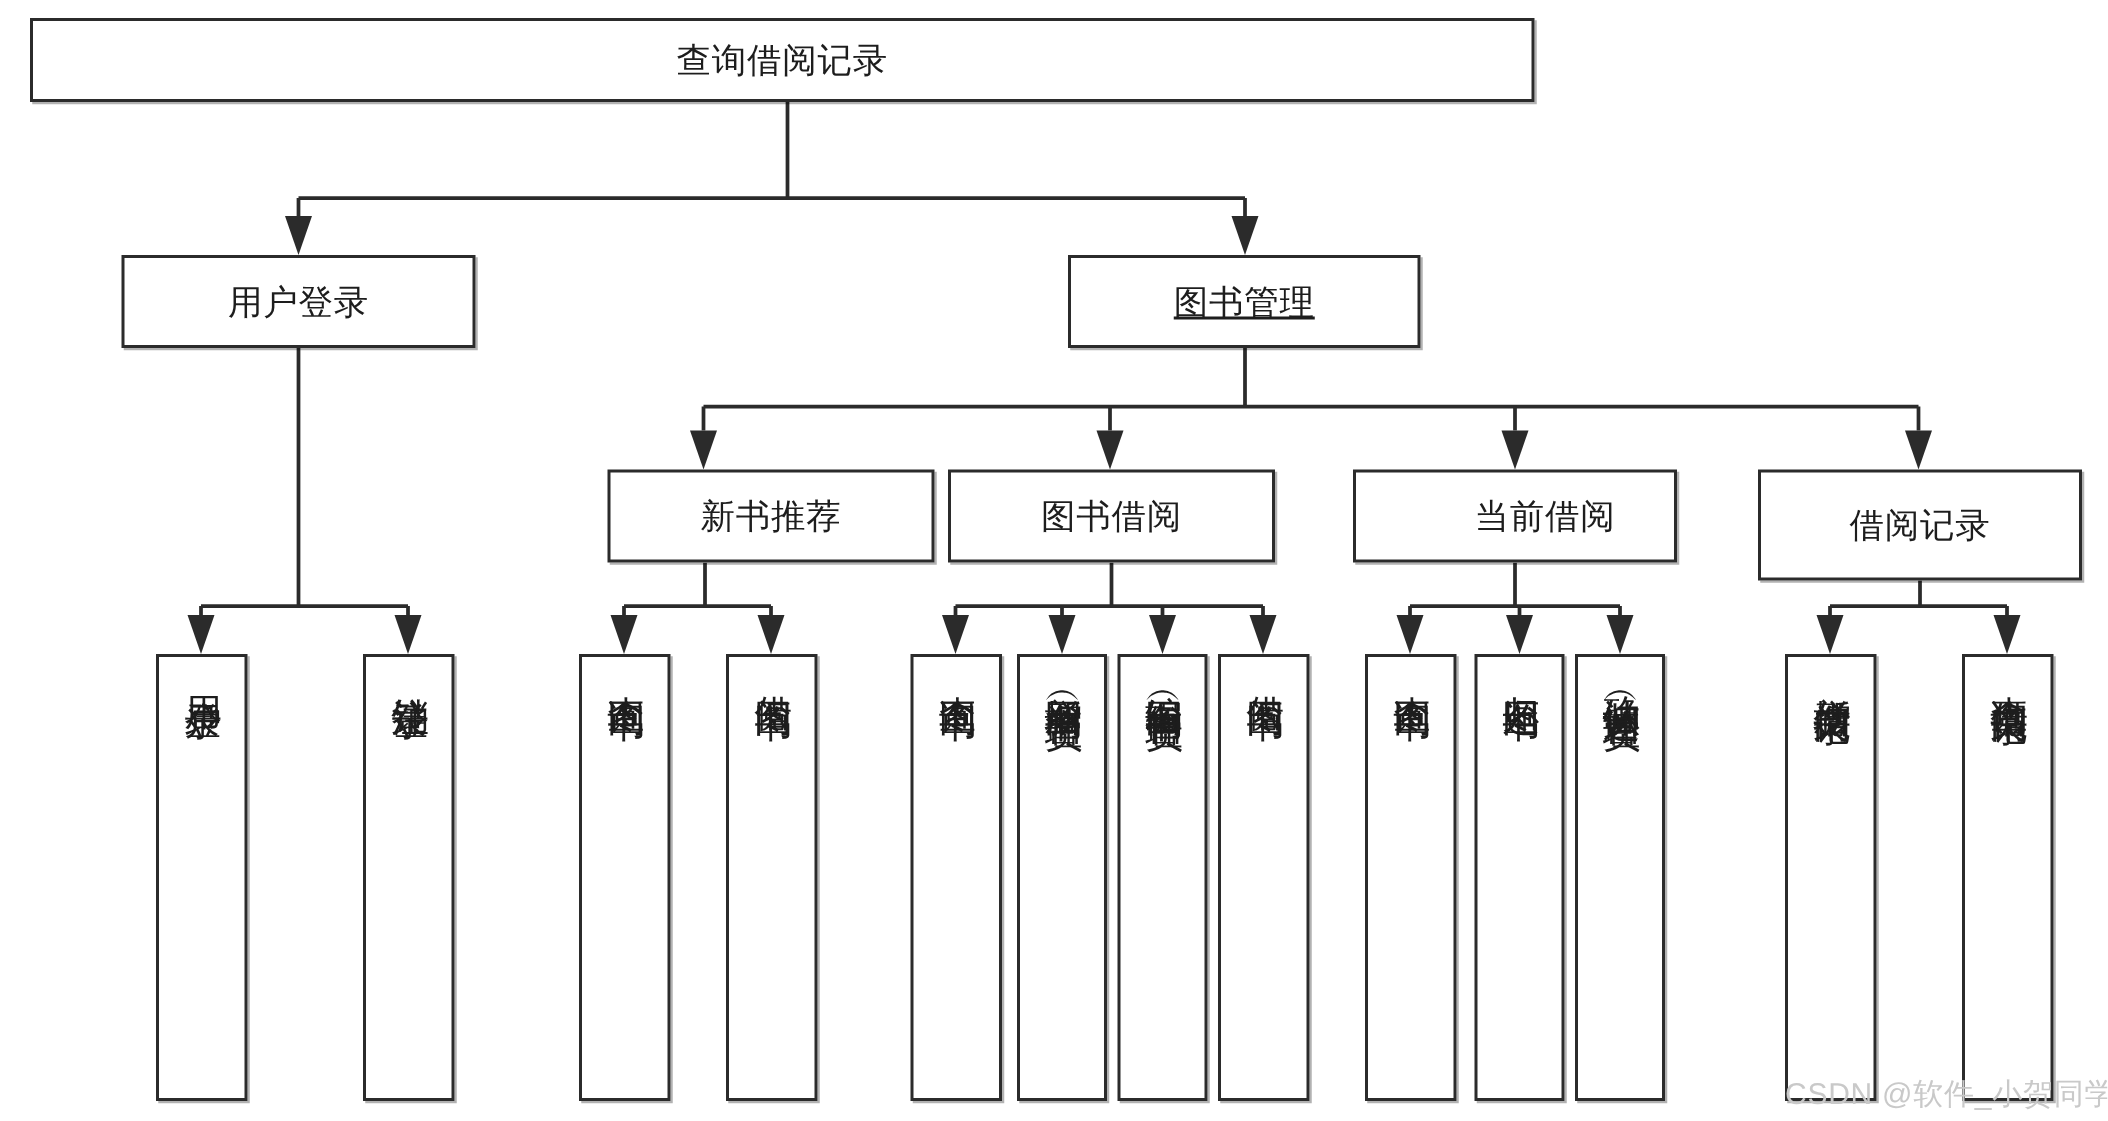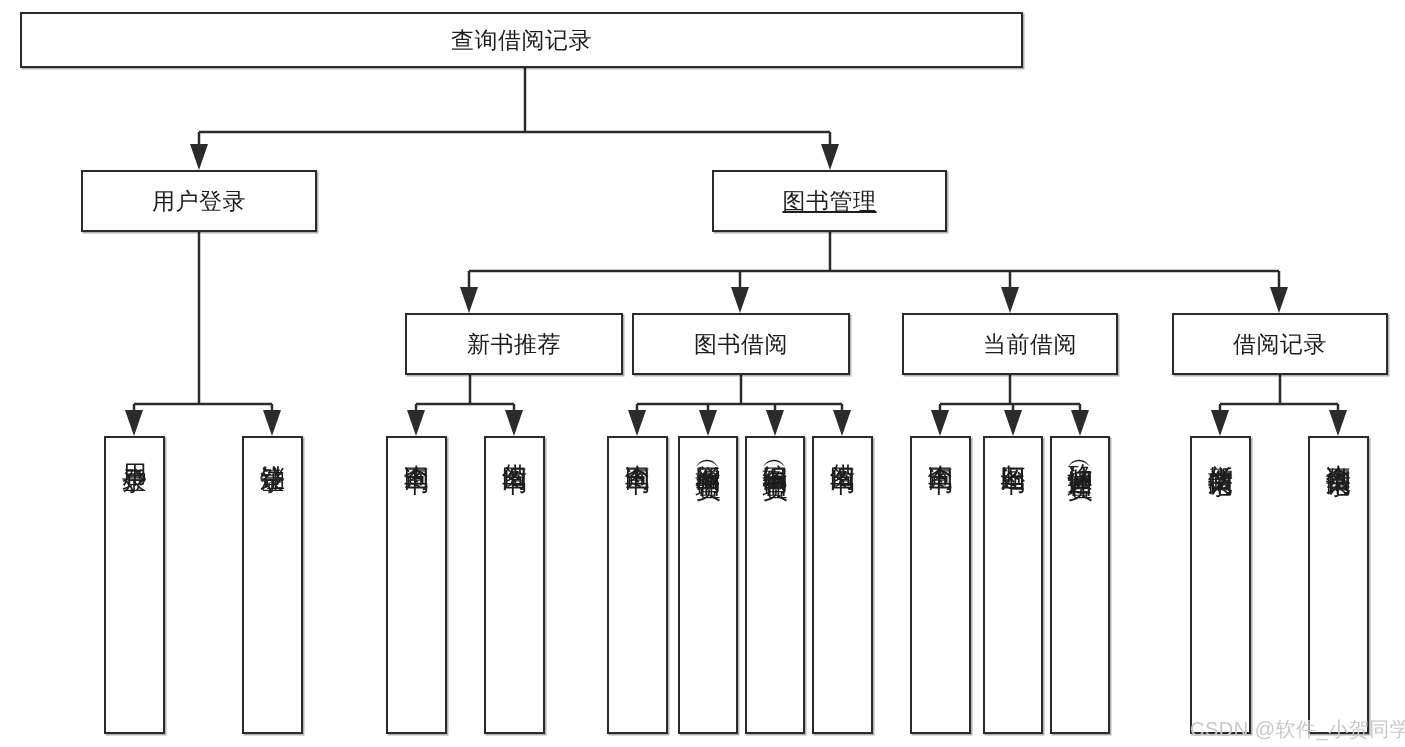--- a/index.html
+++ b/index.html
@@ -134,21 +134,21 @@
       </div>
       <div class="node horiz" style="left: 361px; top: 313px; width: 218px; height: 62px; border-color: rgb(43, 43, 43); background: rgb(255, 255, 255); margin-left: 44px;">
         <span class="node-label" style="color: rgb(29, 29, 29);">新书推荐</span>
       </div>
       <div class="node horiz" style="left: 632px; top: 313px; width: 218px; height: 62px; border-color: rgb(43, 43, 43); background: rgb(255, 255, 255); align-items: center;">
         <span class="node-label" style="color: rgb(29, 29, 29);">图书借阅</span>
       </div>
       <div class="node horiz" style="left: 902px; top: 313px; width: 216px; height: 62px; border-color: rgb(43, 43, 43); background: rgb(255, 255, 255); padding-left: 40px;">
         <span class="node-label" style="color: rgb(29, 29, 29);">当前借阅</span>
       </div>
-      <div class="node horiz" style="left: 1172px; top: 313px; width: 216px; height: 62px; border-color: rgb(43, 43, 43); background: rgb(255, 255, 255);">
+      <div class="node horiz" style="left: 1172px; top: 313px; width: 216px; height: 74px; border-color: rgb(43, 43, 43); background: rgb(255, 255, 255);">
         <span class="node-label" style="color: rgb(29, 29, 29);">借阅记录</span>
       </div>
       <div class="node vert" style="left: 104px; top: 436px; width: 61px; height: 298px; border-color: rgb(43, 43, 43); background: rgb(255, 255, 255);">
         <span class="node-label" style="color: rgb(29, 29, 29);">用户登录</span>
       </div>
       <div class="node vert" style="left: 242px; top: 436px; width: 61px; height: 298px; border-color: rgb(43, 43, 43); background: rgb(255, 255, 255);">
         <span class="node-label" style="color: rgb(29, 29, 29);">注销登录</span>
       </div>
       <div class="node vert" style="left: 386px; top: 436px; width: 61px; height: 298px; border-color: rgb(43, 43, 43); background: rgb(255, 255, 255);">
         <span class="node-label" style="color: rgb(29, 29, 29);">查询图书</span>

